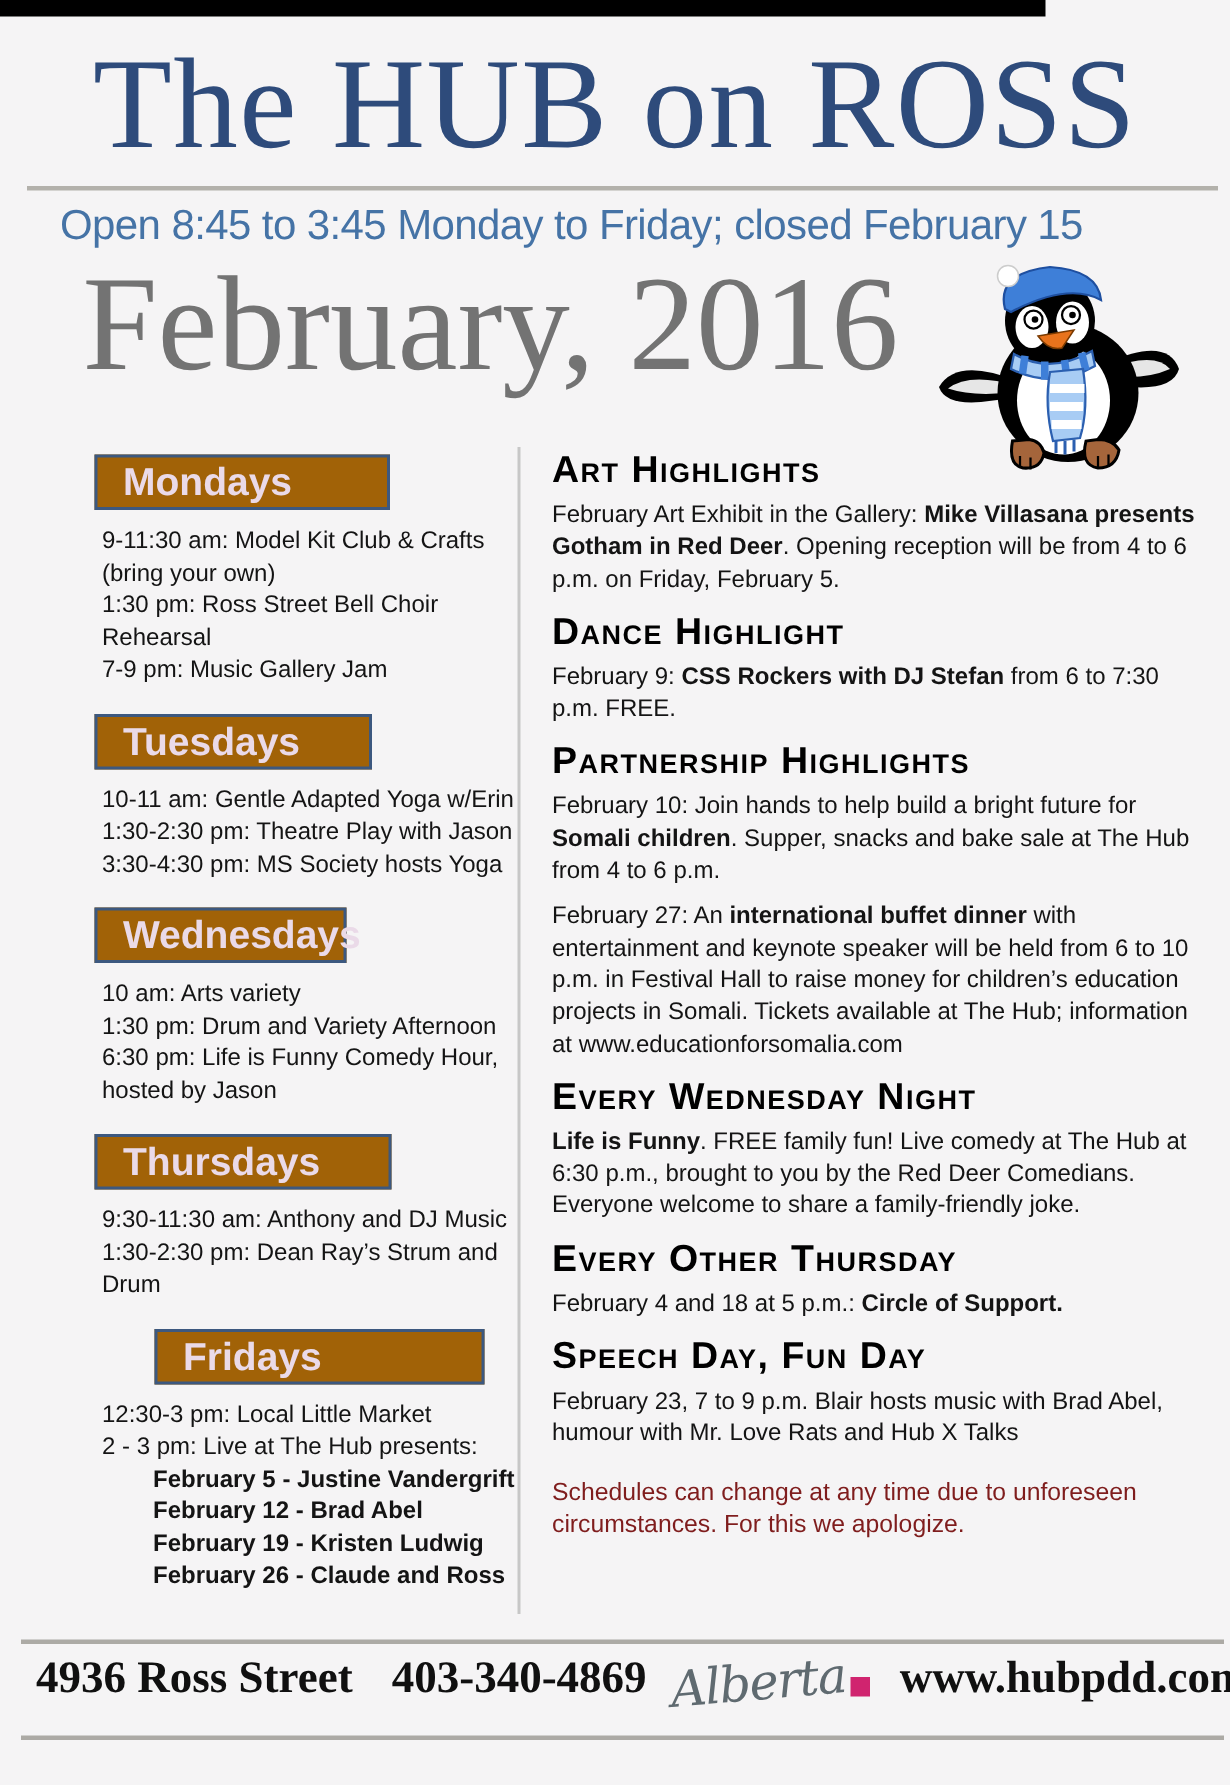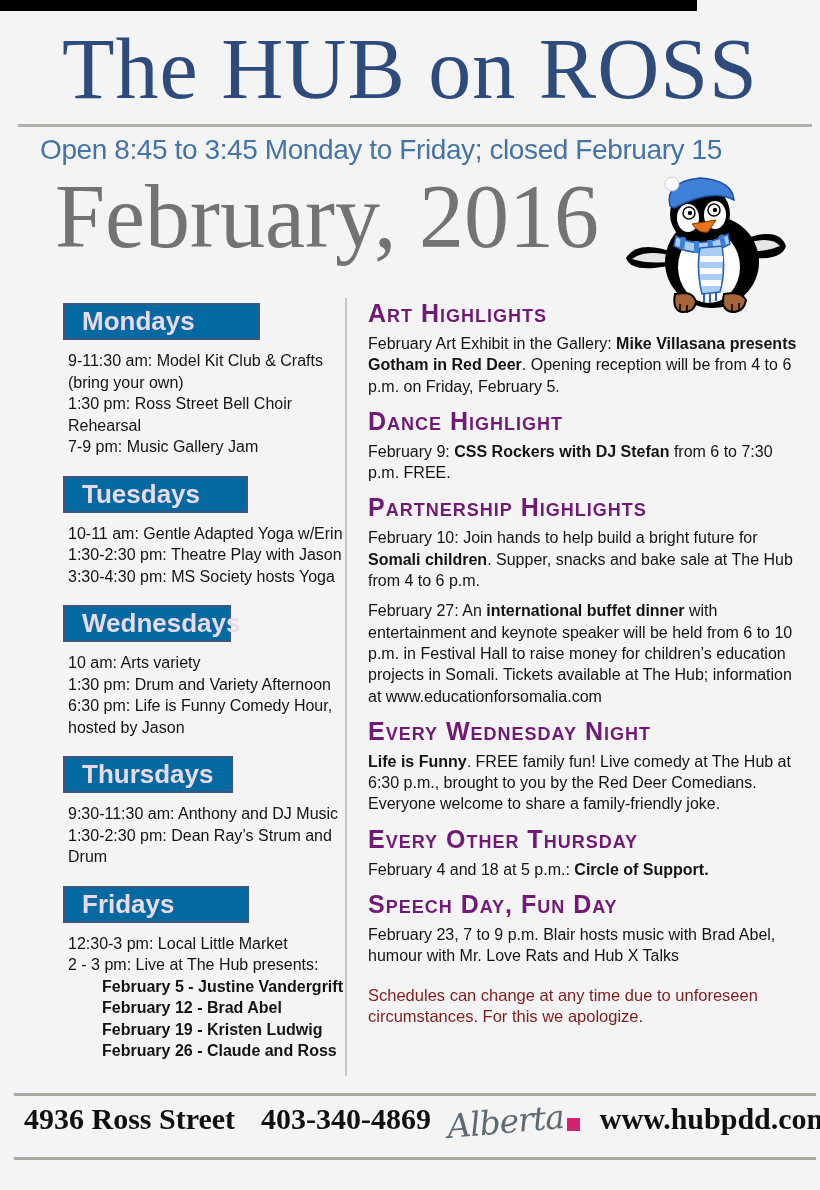--- a/index.html
+++ b/index.html
@@ -31,33 +31,33 @@
   .penguin { position:absolute; top:166px; left:620px; width:172px; height:150px; }
 
   .content { position:absolute; top:298px; left:0; width:820px; height:782px; display:flex; }
   .left-col { width:345px; box-sizing:border-box; padding:5px 0 0 63px; flex:none; }
   .col-divider { width:2px; background:#C7C7C7; height:778px; flex:none; }
   .right-col { flex:1; box-sizing:border-box; padding:2px 6px 0 21px; }
 
   .day-group + .day-group { margin-top:18px; }
   .day-header {
     box-sizing:border-box;
-    background:#0369a1; border:2px solid #3C587F;
+    background:#a16207; border:2px solid #3C587F;
     color:#EADAE8; font-size:26px; font-weight:bold;
     line-height:30px; padding:1px 0 2px 17px;
   }
   .day-items { margin:10px 0 0 5px; }
   .day-item { margin:0; font-size:16px; line-height:21.5px; width:282px; }
   .day-subitem { margin:0 0 0 34px; font-size:16px; line-height:21.5px; width:250px;font-weight:bold; }
 
   .section-heading {
     margin:11px 0 6px 0;
     font-variant:small-caps; font-weight:bold;
     font-size:25px; line-height:27px; letter-spacing:1px;
-    color:#701a75;
+    color:#000000;
   }
   .section-heading:first-child { margin-top:0; }
   .section-p { margin:0 12px 9px 0; font-size:16px; line-height:21.3px; max-width:455px; }
   .section-p .b { font-weight:bold; }
   .notice { margin:18px 0 0 0; font-size:16.5px; line-height:21.5px; max-width:440px; color:#7f1d1d; }
 
   .footer-rule-top { position:absolute; top:1093px; left:14px; width:802px; height:3px; background:#ACAAA5; }
   .footer-rule-bottom { position:absolute; top:1157px; left:14px; width:802px; height:3px; background:#ACAAA5; }
   .footer {
     position:absolute; top:1102px; left:0; width:820px; height:52px;
@@ -144,28 +144,28 @@
       </div>
       <div class="day-group">
         <div class="day-header" style="width: 168px;">Wednesdays</div>
         <div class="day-items">
           <p class="day-item">10 am: Arts variety</p>
           <p class="day-item">1:30 pm: Drum and Variety Afternoon</p>
           <p class="day-item">6:30 pm: Life is Funny Comedy Hour, hosted by Jason</p>
         </div>
       </div>
       <div class="day-group">
-        <div class="day-header" style="width: 170px;">Thursdays</div>
+        <div class="day-header" style="width: 198px;">Thursdays</div>
         <div class="day-items">
           <p class="day-item">9:30-11:30 am: Anthony and DJ Music</p>
           <p class="day-item">1:30-2:30 pm: Dean Ray’s Strum and Drum</p>
         </div>
       </div>
       <div class="day-group">
-        <div class="day-header" style="width: 186px;">Fridays</div>
+        <div class="day-header" style="width: 220px; margin-left: 40px;">Fridays</div>
         <div class="day-items">
           <p class="day-item">12:30-3 pm: Local Little Market</p>
           <p class="day-item">2 - 3 pm: Live at The Hub presents:</p>
           <p class="day-subitem">February 5 - Justine Vandergrift</p>
           <p class="day-subitem">February 12 - Brad Abel</p>
           <p class="day-subitem">February 19 - Kristen Ludwig</p>
           <p class="day-subitem">February 26 - Claude and Ross</p>
         </div>
       </div>
     </div>

